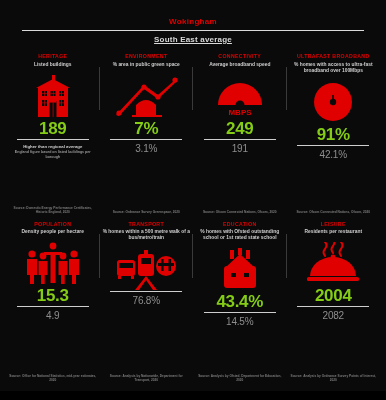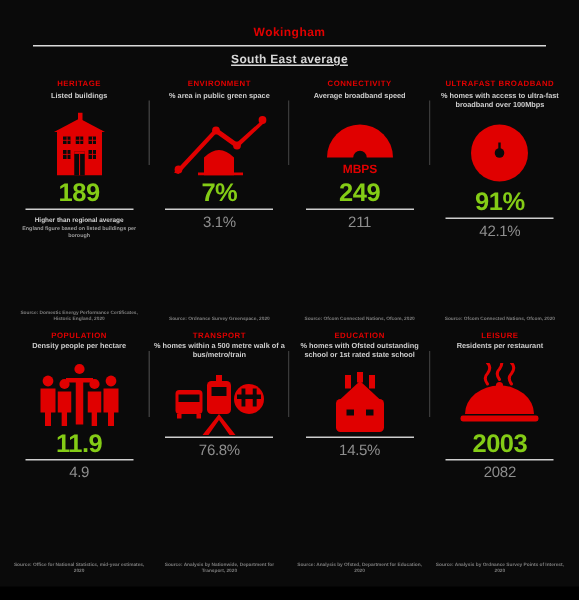--- a/index.html
+++ b/index.html
@@ -226,21 +226,21 @@
       <div class="desc">Average broadband speed</div>
       <div class="icon-wrap">
         <svg width="52" height="42" viewBox="0 0 52 42">
           <path d="M4 30 A22 22 0 0 1 48 30 Z" fill="#e00000"></path>
           <circle cx="26" cy="30" r="4.5" fill="#0a0a0a"></circle>
           <text x="26" y="40" fill="#e00000" font-size="8" font-family="Liberation Sans, sans-serif" font-weight="bold" text-anchor="middle">MBPS</text>
         </svg>
       </div>
       <div class="bignum">249</div>
       <div class="divider"></div>
-      <div class="subnum">211</div>
+      <div class="subnum">191</div>
       <div class="source">Source: Ofcom Connected Nations, Ofcom, 2020</div>
     </div>
 
     <div class="cell">
       <div class="cat">ULTRAFAST BROADBAND</div>
       <div class="desc">% homes with access to ultra-fast broadband over 100Mbps</div>
       <div class="icon-wrap">
         <svg width="42" height="42" viewBox="0 0 42 42">
           <circle cx="21" cy="21" r="19" fill="#e00000"></circle>
           <circle cx="21" cy="21" r="3.2" fill="#0a0a0a"></circle>
@@ -266,21 +266,21 @@
             <path d="M5 17 h10 v16 h-3 v9 h-4 v-9 H5 Z"></path>
             <circle cx="21" cy="14" r="3.4"></circle>
             <path d="M16.5 19 h9 v14 h-2.8 v9 h-3.6 v-9 h-2.6 Z"></path>
             <circle cx="41" cy="14" r="3.4"></circle>
             <path d="M36.5 19 h9 v14 h-2.8 v9 h-3.6 v-9 h-2.6 Z"></path>
             <circle cx="52" cy="12" r="3.6"></circle>
             <path d="M47 17 h10 v16 h-3 v9 h-4 v-9 h-3 Z"></path>
           </g>
         </svg>
       </div>
-      <div class="bignum">11.9</div>
+      <div class="bignum">15.3</div>
       <div class="divider"></div>
       <div class="subnum">4.9</div>
       <div class="source">Source: Office for National Statistics, mid-year estimates, 2020</div>
     </div>
 
     <div class="cell">
       <div class="cat">TRANSPORT</div>
       <div class="desc">% homes within a 500 metre walk of a bus/metro/train</div>
       <div class="icon-wrap">
         <svg width="62" height="42" viewBox="0 0 62 42">
@@ -316,20 +316,21 @@
             <rect x="12" y="2" width="4" height="9"></rect>
             <rect x="28" y="2" width="4" height="9"></rect>
             <rect x="20" y="0" width="4" height="7"></rect>
           </g>
           <g fill="#0a0a0a">
             <rect x="13" y="25" width="5" height="4"></rect>
             <rect x="26" y="25" width="5" height="4"></rect>
           </g>
         </svg>
       </div>
+      <div class="bignum">43.4%</div>
       <div class="divider"></div>
       <div class="subnum">14.5%</div>
       <div class="source">Source: Analysis by Ofsted, Department for Education, 2020</div>
     </div>
 
     <div class="cell">
       <div class="cat">LEISURE</div>
       <div class="desc">Residents per restaurant</div>
       <div class="icon-wrap">
         <svg width="56" height="42" viewBox="0 0 56 42">
@@ -338,20 +339,20 @@
             <path d="M28 11 q-3 -4 0 -7 q3 -4 0 -7"></path>
             <path d="M36 14 q-3 -4 0 -7 q3 -4 0 -7"></path>
           </g>
           <g fill="#e00000">
             <circle cx="28" cy="15" r="2.4"></circle>
             <path d="M5 34 A23 19 0 0 1 51 34 Z"></path>
             <rect x="2" y="35" width="52" height="4" rx="1.6"></rect>
           </g>
         </svg>
       </div>
-      <div class="bignum">2003</div>
+      <div class="bignum">2004</div>
       <div class="divider"></div>
       <div class="subnum">2082</div>
       <div class="source">Source: Analysis by Ordnance Survey Points of Interest, 2020</div>
     </div>
 
   </div>
 </div>
 
 </body></html>

